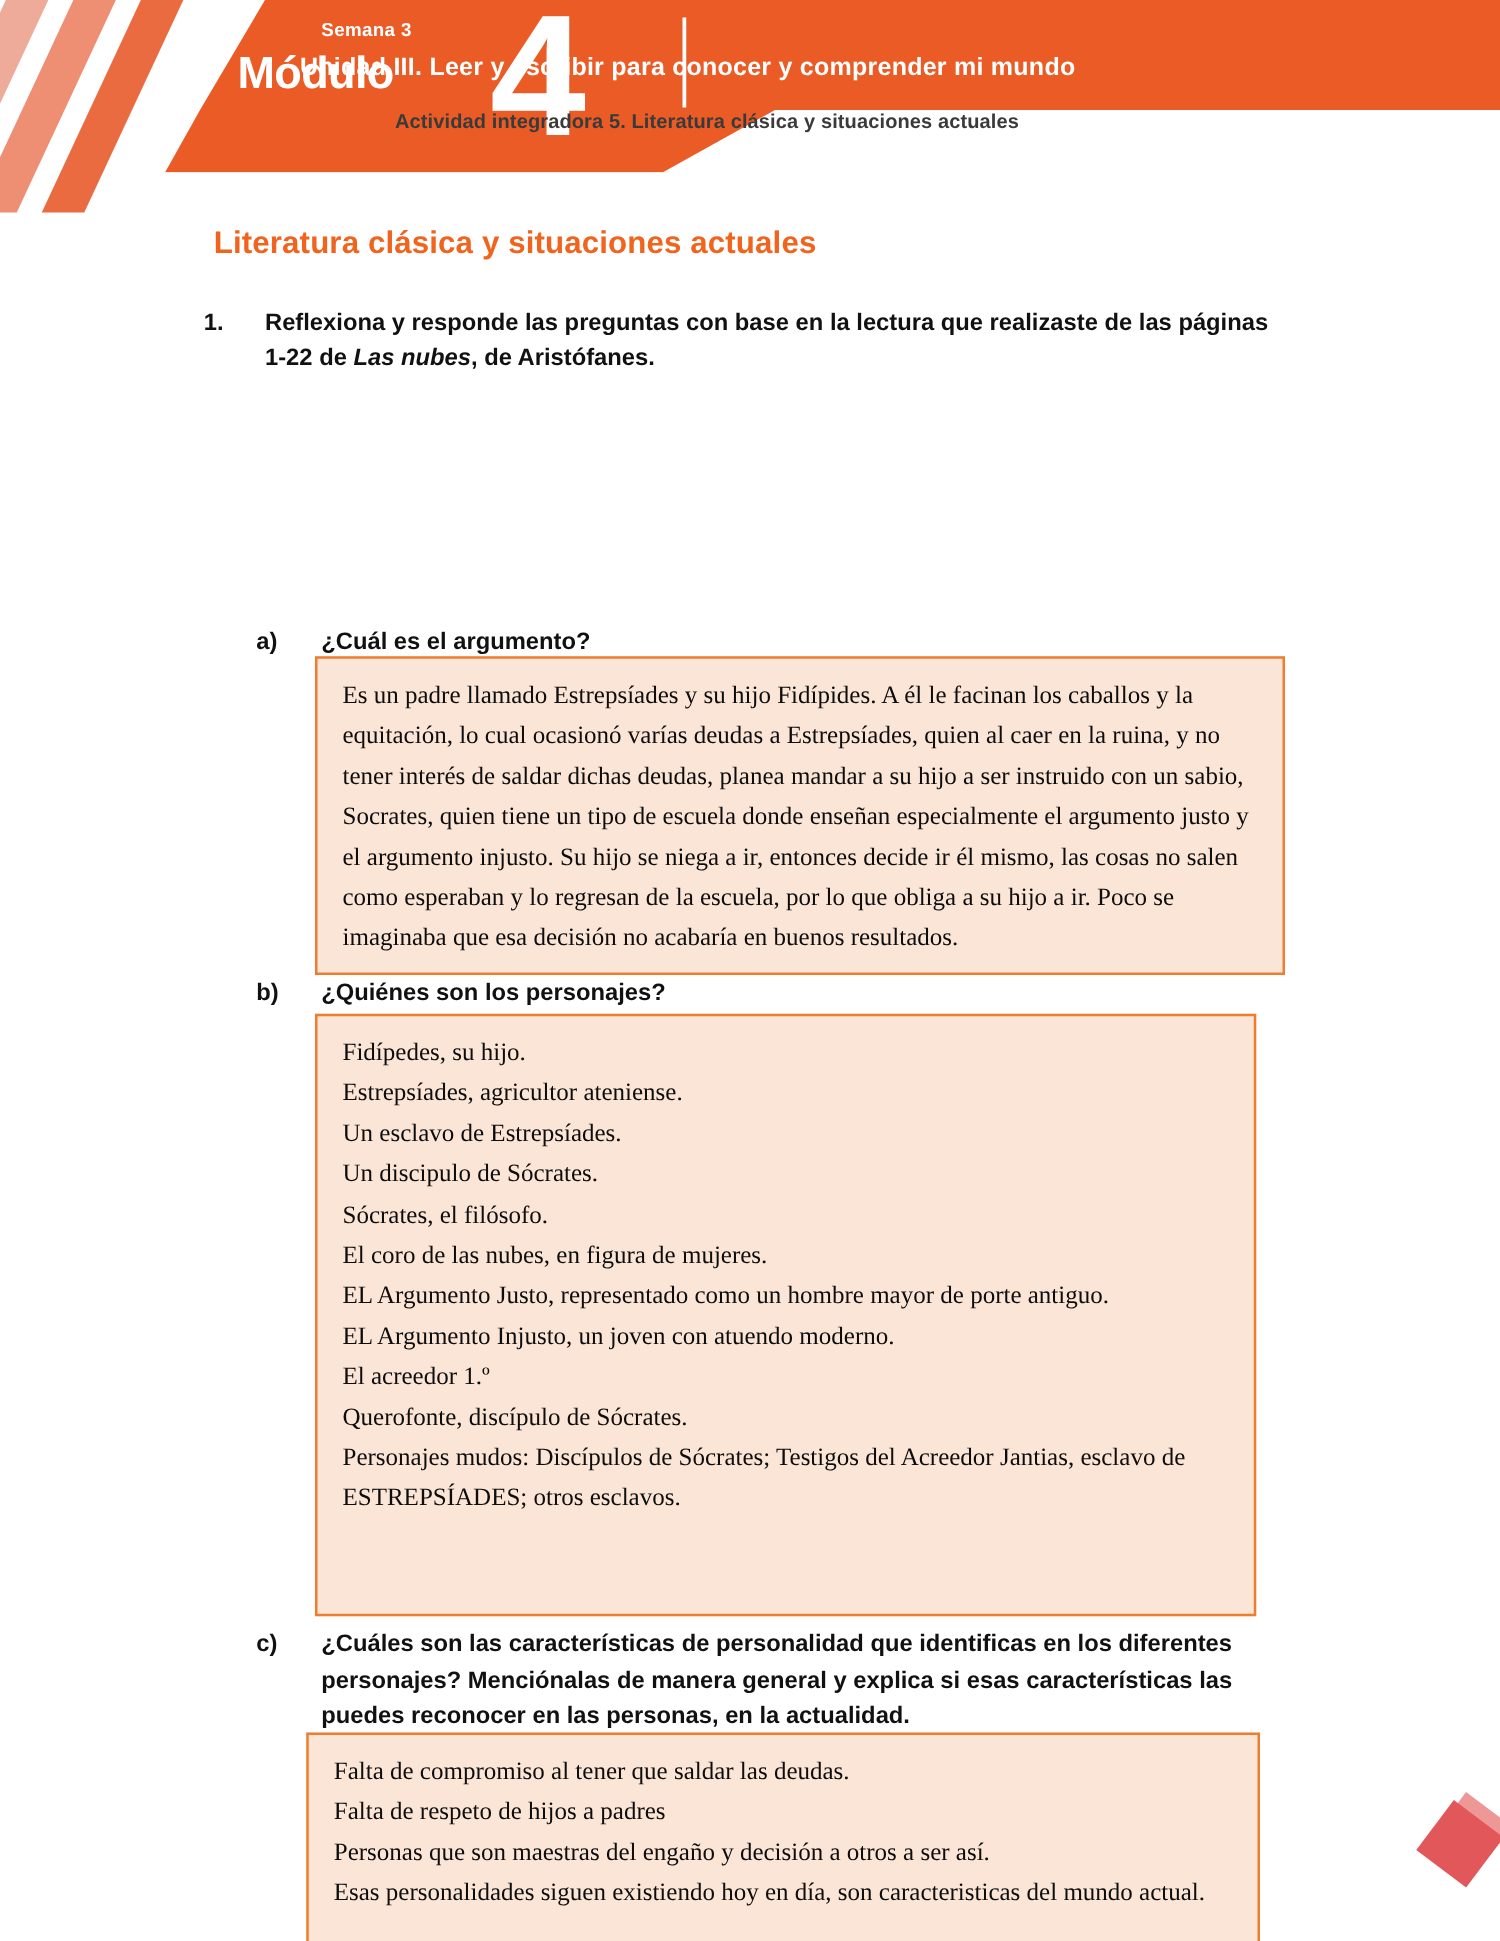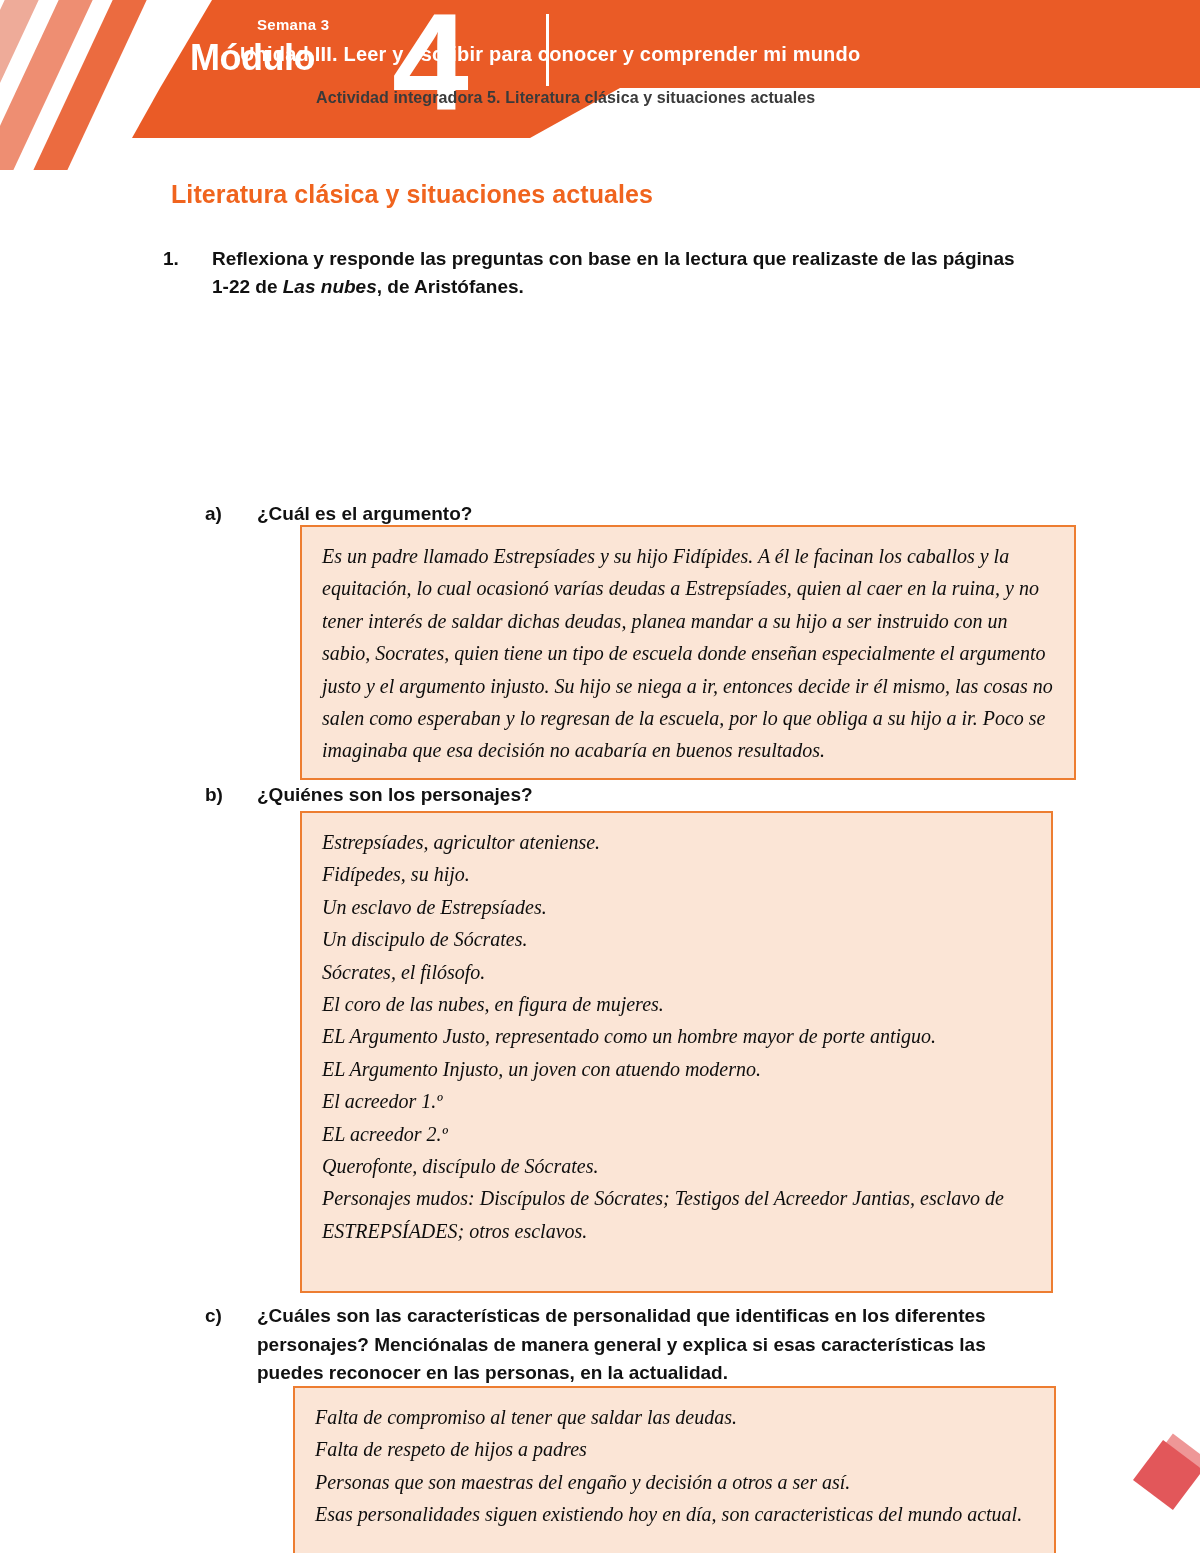--- a/index.html
+++ b/index.html
@@ -188,26 +188,24 @@
   #subq-a { left: 205px; top: 330px; width: 800px; }
   #subq-b { left: 205px; top: 611px; width: 800px; }
   #subq-c { left: 205px; top: 1132px; width: 800px; }
 
   
   .answer-box {
     position: absolute;
     background: #FBE5D6;
     border: 2px solid #ED7D31;
     font-family: "Liberation Serif", serif;
-    font-style: italic;
     font-size: 20px;
     line-height: 1.62;
     color: #0d0d0d;
     padding: 13px 18px 13px 20px;
-    margin-left: 48px;
   }
   .answer-box p { margin: 0; }
 
   #box-a { left: 252px; top: 355px; width: 776px; height: 255px; }
   #box-b { left: 252px; top: 641px; width: 753px; height: 482px; }
   #box-c { left: 245px; top: 1216px; width: 763px; height: 195px; }
 
   
   .diamond {
     position: absolute;
@@ -270,30 +268,29 @@
   <div class="answer-box" id="box-a">
     <p>Es un padre llamado Estrepsíades y su hijo  Fidípides. A él le facinan los caballos y la equitación, lo cual ocasionó varías deudas a Estrepsíades, quien al caer en la ruina, y no tener interés de saldar dichas deudas, planea mandar a su hijo a ser instruido con un sabio, Socrates, quien tiene un tipo de escuela donde enseñan especialmente  el argumento justo y el argumento injusto. Su hijo se niega a ir, entonces decide ir él mismo, las cosas no salen como esperaban y lo regresan de la escuela, por lo que obliga a su hijo a ir. Poco se imaginaba que esa decisión no acabaría en buenos resultados.</p>
   </div>
 
   <div class="subq" id="subq-b">
     <span class="letter">b)</span>
     <span class="text">¿Quiénes son los personajes?</span>
   </div>
 
   <div class="answer-box" id="box-b">
+      <p>Fidípedes, su hijo.</p>
       <p> Estrepsíades, agricultor ateniense.</p>
-      <p>Fidípedes, su hijo.</p>
       <p>Un esclavo de Estrepsíades.</p>
       <p>Un discipulo de Sócrates.</p>
       <p>Sócrates, el filósofo.</p>
       <p>El coro de las nubes, en figura de mujeres.</p>
       <p>EL Argumento Justo, representado como un hombre mayor de porte antiguo.</p>
       <p>EL Argumento Injusto, un joven con atuendo moderno.</p>
       <p>El acreedor 1.º</p>
-      <p>EL acreedor 2.º</p>
       <p>Querofonte, discípulo de Sócrates.</p>
       <p>Personajes mudos: Discípulos de Sócrates; Testigos del Acreedor  Jantias, esclavo de ESTREPSÍADES; otros esclavos.</p>
     </div>
 
   <div class="subq" id="subq-c">
     <span class="letter">c)</span>
     <span class="text">¿Cuáles son las características de personalidad que identificas en los diferentes personajes? Menciónalas de manera general y explica si esas características las puedes reconocer en las personas, en la actualidad.</span>
   </div>
 
   <div class="answer-box" id="box-c">

